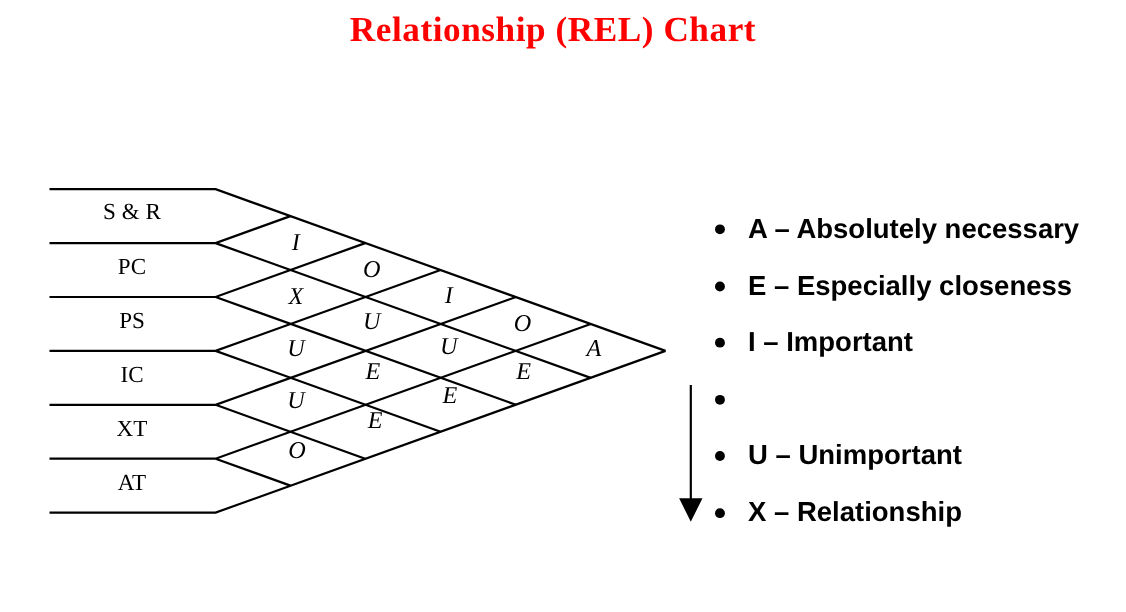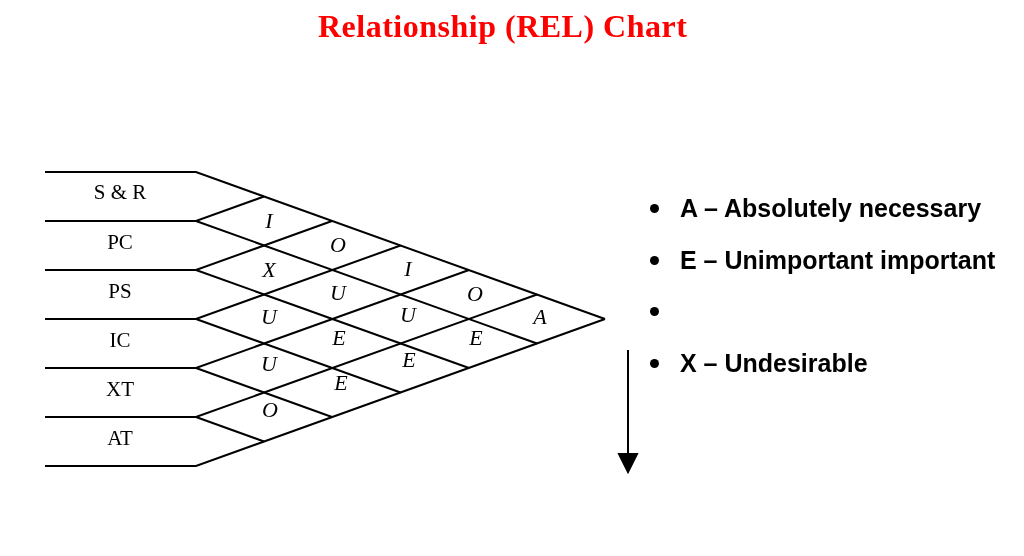--- a/index.html
+++ b/index.html
@@ -133,24 +133,32 @@
     </g>
   </svg>
 
   <div id="legend">
     <div class="legend-item">
       <span class="legend-bullet"></span>
       <span class="legend-text">A – Absolutely necessary</span>
     </div>
     <div class="legend-item">
       <span class="legend-bullet"></span>
-      <span class="legend-text">E – Unimportant important</span>
+      <span class="legend-text">E – Especially closeness</span>
+    </div>
+    <div class="legend-item">
+      <span class="legend-bullet"></span>
+      <span class="legend-text">I – Important</span>
     </div>
     <div class="legend-item">
       <span class="legend-bullet"></span>
     </div>
     <div class="legend-item">
       <span class="legend-bullet"></span>
-      <span class="legend-text">X – Undesirable</span>
+      <span class="legend-text">U – Unimportant</span>
+    </div>
+    <div class="legend-item">
+      <span class="legend-bullet"></span>
+      <span class="legend-text">X – Relationship</span>
     </div>
   </div>
 
 </div>
 
 </body></html>

